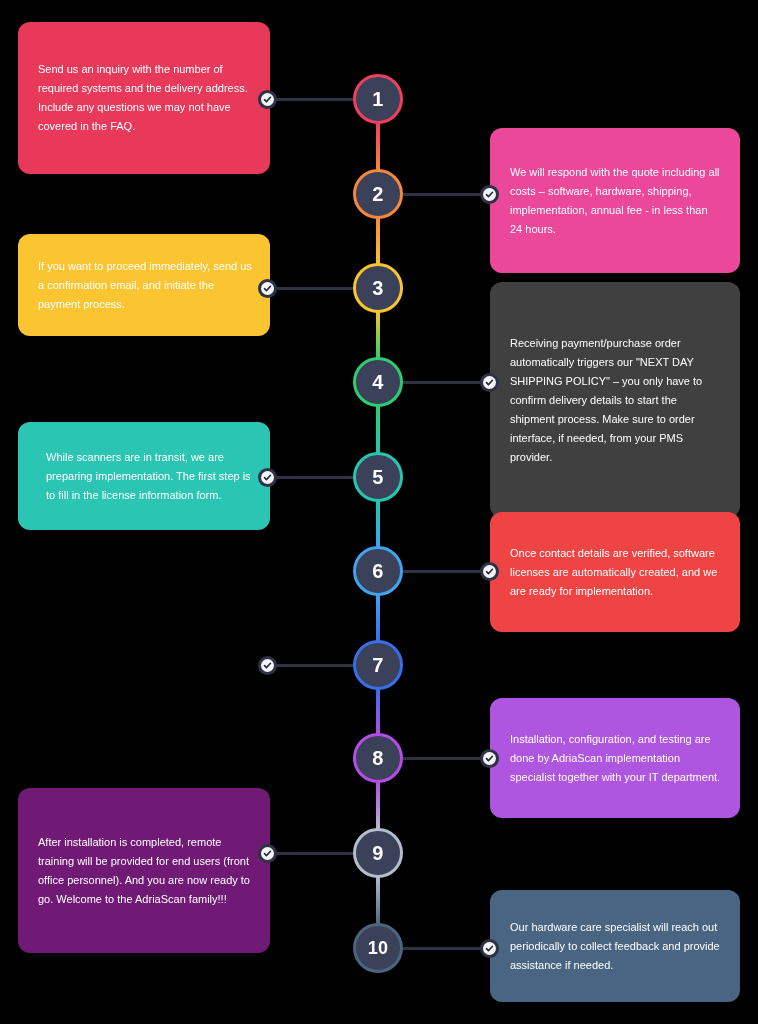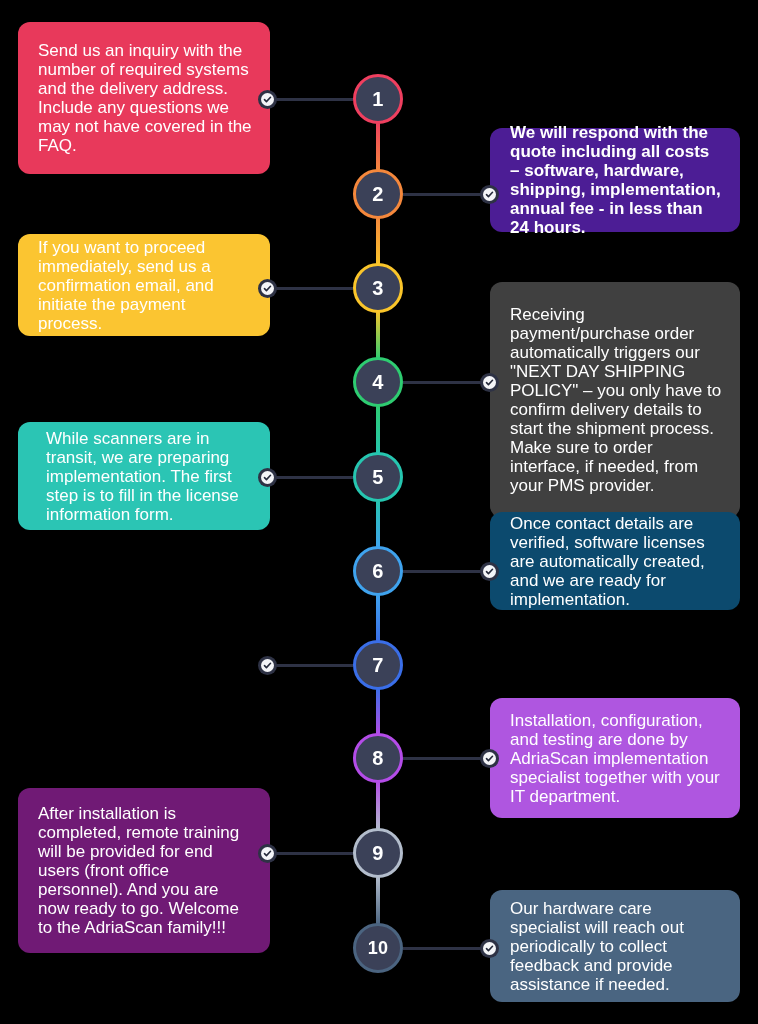--- a/index.html
+++ b/index.html
@@ -84,21 +84,21 @@
   }
   .badge svg { display: block; }
 
   
   .card {
     position: absolute;
     border-radius: 12px;
     box-sizing: border-box;
     padding: 14px 18px 14px 20px;
     color: #ffffff;
-    font-size: 17px;
+    font-size: 11px;
     line-height: 19px;
     font-weight: 500;
     display: flex;
     align-items: center;
     z-index: 3;
   }
   .card p {
     margin: 0;
     width: 100%;
   }
@@ -136,21 +136,21 @@
     <div class="node" style="left: 353px; top: 169px; border-color: rgb(245, 136, 60); background: rgb(59, 65, 88);">
       <span class="node-num">2</span>
     </div>
     <div class="badge" style="top: 184.5px; left: 480px; background: rgb(46, 50, 69);">
       <span class="inner">
         <svg width="9" height="9" viewBox="0 0 12 12">
           <path d="M2 6.2 L4.6 8.8 L10 3" stroke="#252a3b" stroke-width="2.1" fill="none" stroke-linecap="round" stroke-linejoin="round"></path>
         </svg>
       </span>
     </div>
-    <div class="card right" style="top: 128px; height: 104px; background: #4c1d95; font-weight: bold;">
+    <div class="card right" style="top: 128px; height: 145px; background: #ec4899;">
       <p>We will respond with the quote including all costs – software,  hardware, shipping, implementation, annual fee - in less than 24 hours.</p>
     </div>
     <div class="stem" style="top: 287px; left: 262px; width: 91px;"></div>
     <div class="node" style="left: 353px; top: 263px; border-color: rgb(250, 197, 42); background: rgb(59, 65, 88);">
       <span class="node-num">3</span>
     </div>
     <div class="badge" style="top: 278.5px; left: 258px; background: rgb(46, 50, 69);">
       <span class="inner">
         <svg width="9" height="9" viewBox="0 0 12 12">
           <path d="M2 6.2 L4.6 8.8 L10 3" stroke="#252a3b" stroke-width="2.1" fill="none" stroke-linecap="round" stroke-linejoin="round"></path>
@@ -192,21 +192,21 @@
     <div class="node" style="left: 353px; top: 546px; border-color: rgb(63, 163, 238); background: rgb(59, 65, 88);">
       <span class="node-num">6</span>
     </div>
     <div class="badge" style="top: 561.5px; left: 480px; background: rgb(46, 50, 69);">
       <span class="inner">
         <svg width="9" height="9" viewBox="0 0 12 12">
           <path d="M2 6.2 L4.6 8.8 L10 3" stroke="#252a3b" stroke-width="2.1" fill="none" stroke-linecap="round" stroke-linejoin="round"></path>
         </svg>
       </span>
     </div>
-    <div class="card right" style="top: 512px; height: 98px; background: #0c4a6e; align-items: center;">
+    <div class="card right" style="top: 512px; height: 120px; background: #ef4444; align-items: center;">
       <p>Once contact details are verified, software licenses are automatically created, and we are ready for implementation.</p>
     </div>
     <div class="stem" style="top: 664px; left: 262px; width: 91px;"></div>
     <div class="node" style="left: 353px; top: 640px; border-color: rgb(58, 110, 232); background: rgb(59, 65, 88);">
       <span class="node-num">7</span>
     </div>
     <div class="badge" style="top: 655.5px; left: 258px; background: rgb(46, 50, 69);">
       <span class="inner">
         <svg width="9" height="9" viewBox="0 0 12 12">
           <path d="M2 6.2 L4.6 8.8 L10 3" stroke="#252a3b" stroke-width="2.1" fill="none" stroke-linecap="round" stroke-linejoin="round"></path>

